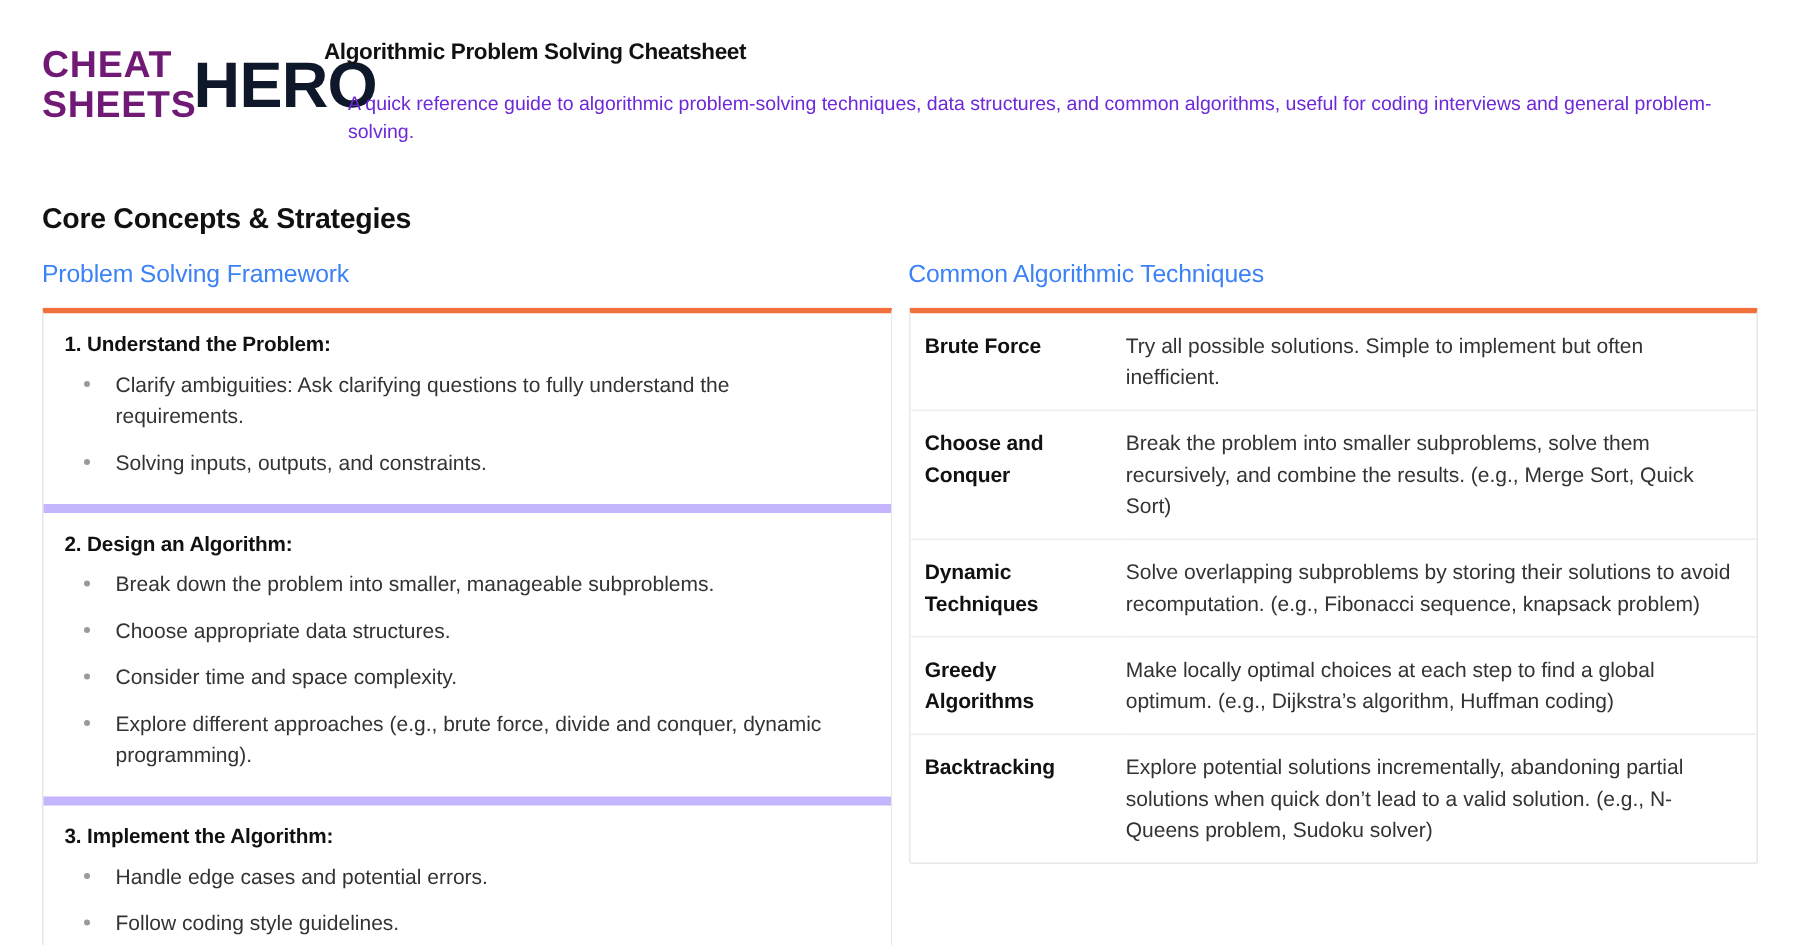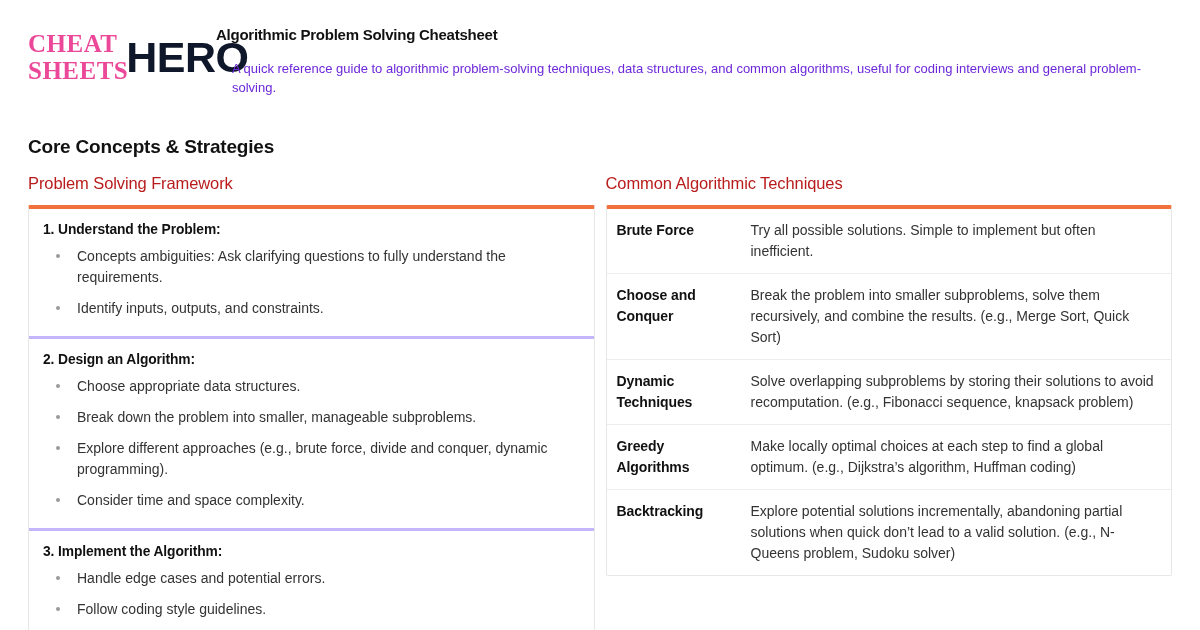--- a/index.html
+++ b/index.html
@@ -43,24 +43,23 @@
     white-space: nowrap;
   }
   .logo-stack {
     display: flex;
     flex-direction: column;
     letter-spacing: -0.5px;
   }
   .logo-cheat, .logo-sheets {
     font-size: 25px;
     font-weight: 800;
-    color: #ec4899;
+    color: #701a75;
     letter-spacing: 0.5px;
     line-height: 1.08;
-    font-family: Liberation Serif, serif;
   }
   .logo-hero {
     font-size: 43px;
     font-weight: 800;
     color: #0f172a;
     letter-spacing: -0.5px;
     line-height: 1;
     margin-left: -2px;
     align-self: center;
   }
@@ -103,35 +102,35 @@
     align-items: flex-start;
   }
   .col {
     flex: 1 1 0;
     min-width: 0;
   }
 
   .col-title {
     font-size: 16.5px;
     font-weight: 400;
-    color: #b91c1c;
+    color: #3b82f6;
     margin: 0 0 12px 0;
     letter-spacing: -0.1px;
   }
 
   
   .card {
     border: 1px solid #e7e7e7;
     border-top: 4px solid #F0713C;
     border-radius: 2px;
     background: #ffffff;
   }
   .card-block {
     padding: 13px 14px 12px 14px;
-    border-bottom: 3px solid #c4b5fd;
+    border-bottom: 6px solid #c4b5fd;
   }
   .card-block:last-child { border-bottom: none; }
 
   .block-heading {
     font-size: 13.8px;
     font-weight: 700;
     color: #111111;
     margin: 0 0 4px 0;
     letter-spacing: -0.1px;
   }
@@ -220,32 +219,32 @@
   <div class="columns">
 
     <div class="col">
       <h3 class="col-title">Problem Solving Framework</h3>
 
       <div class="card">
 
         <div class="card-block">
           <div class="block-heading">1. Understand the Problem:</div>
           <ul class="bullets">
-            <li>Concepts ambiguities: Ask clarifying questions to fully understand the requirements.</li>
-            <li>Identify inputs, outputs, and constraints.</li>
+            <li>Clarify ambiguities: Ask clarifying questions to fully understand the requirements.</li>
+            <li>Solving inputs, outputs, and constraints.</li>
           </ul>
         </div>
 
         <div class="card-block">
           <div class="block-heading">2. Design an Algorithm:</div>
           <ul class="bullets">
+            <li>Break down the problem into smaller, manageable subproblems.</li>
             <li>Choose appropriate data structures.</li>
-            <li>Break down the problem into smaller, manageable subproblems.</li>
+            <li>Consider time and space complexity.</li>
             <li>Explore different approaches (e.g., brute force, divide and conquer, dynamic programming).</li>
-            <li>Consider time and space complexity.</li>
           </ul>
         </div>
 
         <div class="card-block">
           <div class="block-heading">3. Implement the Algorithm:</div>
           <ul class="bullets">
             <li>Handle edge cases and potential errors.</li>
             <li>Follow coding style guidelines.</li>
           </ul>
         </div>

